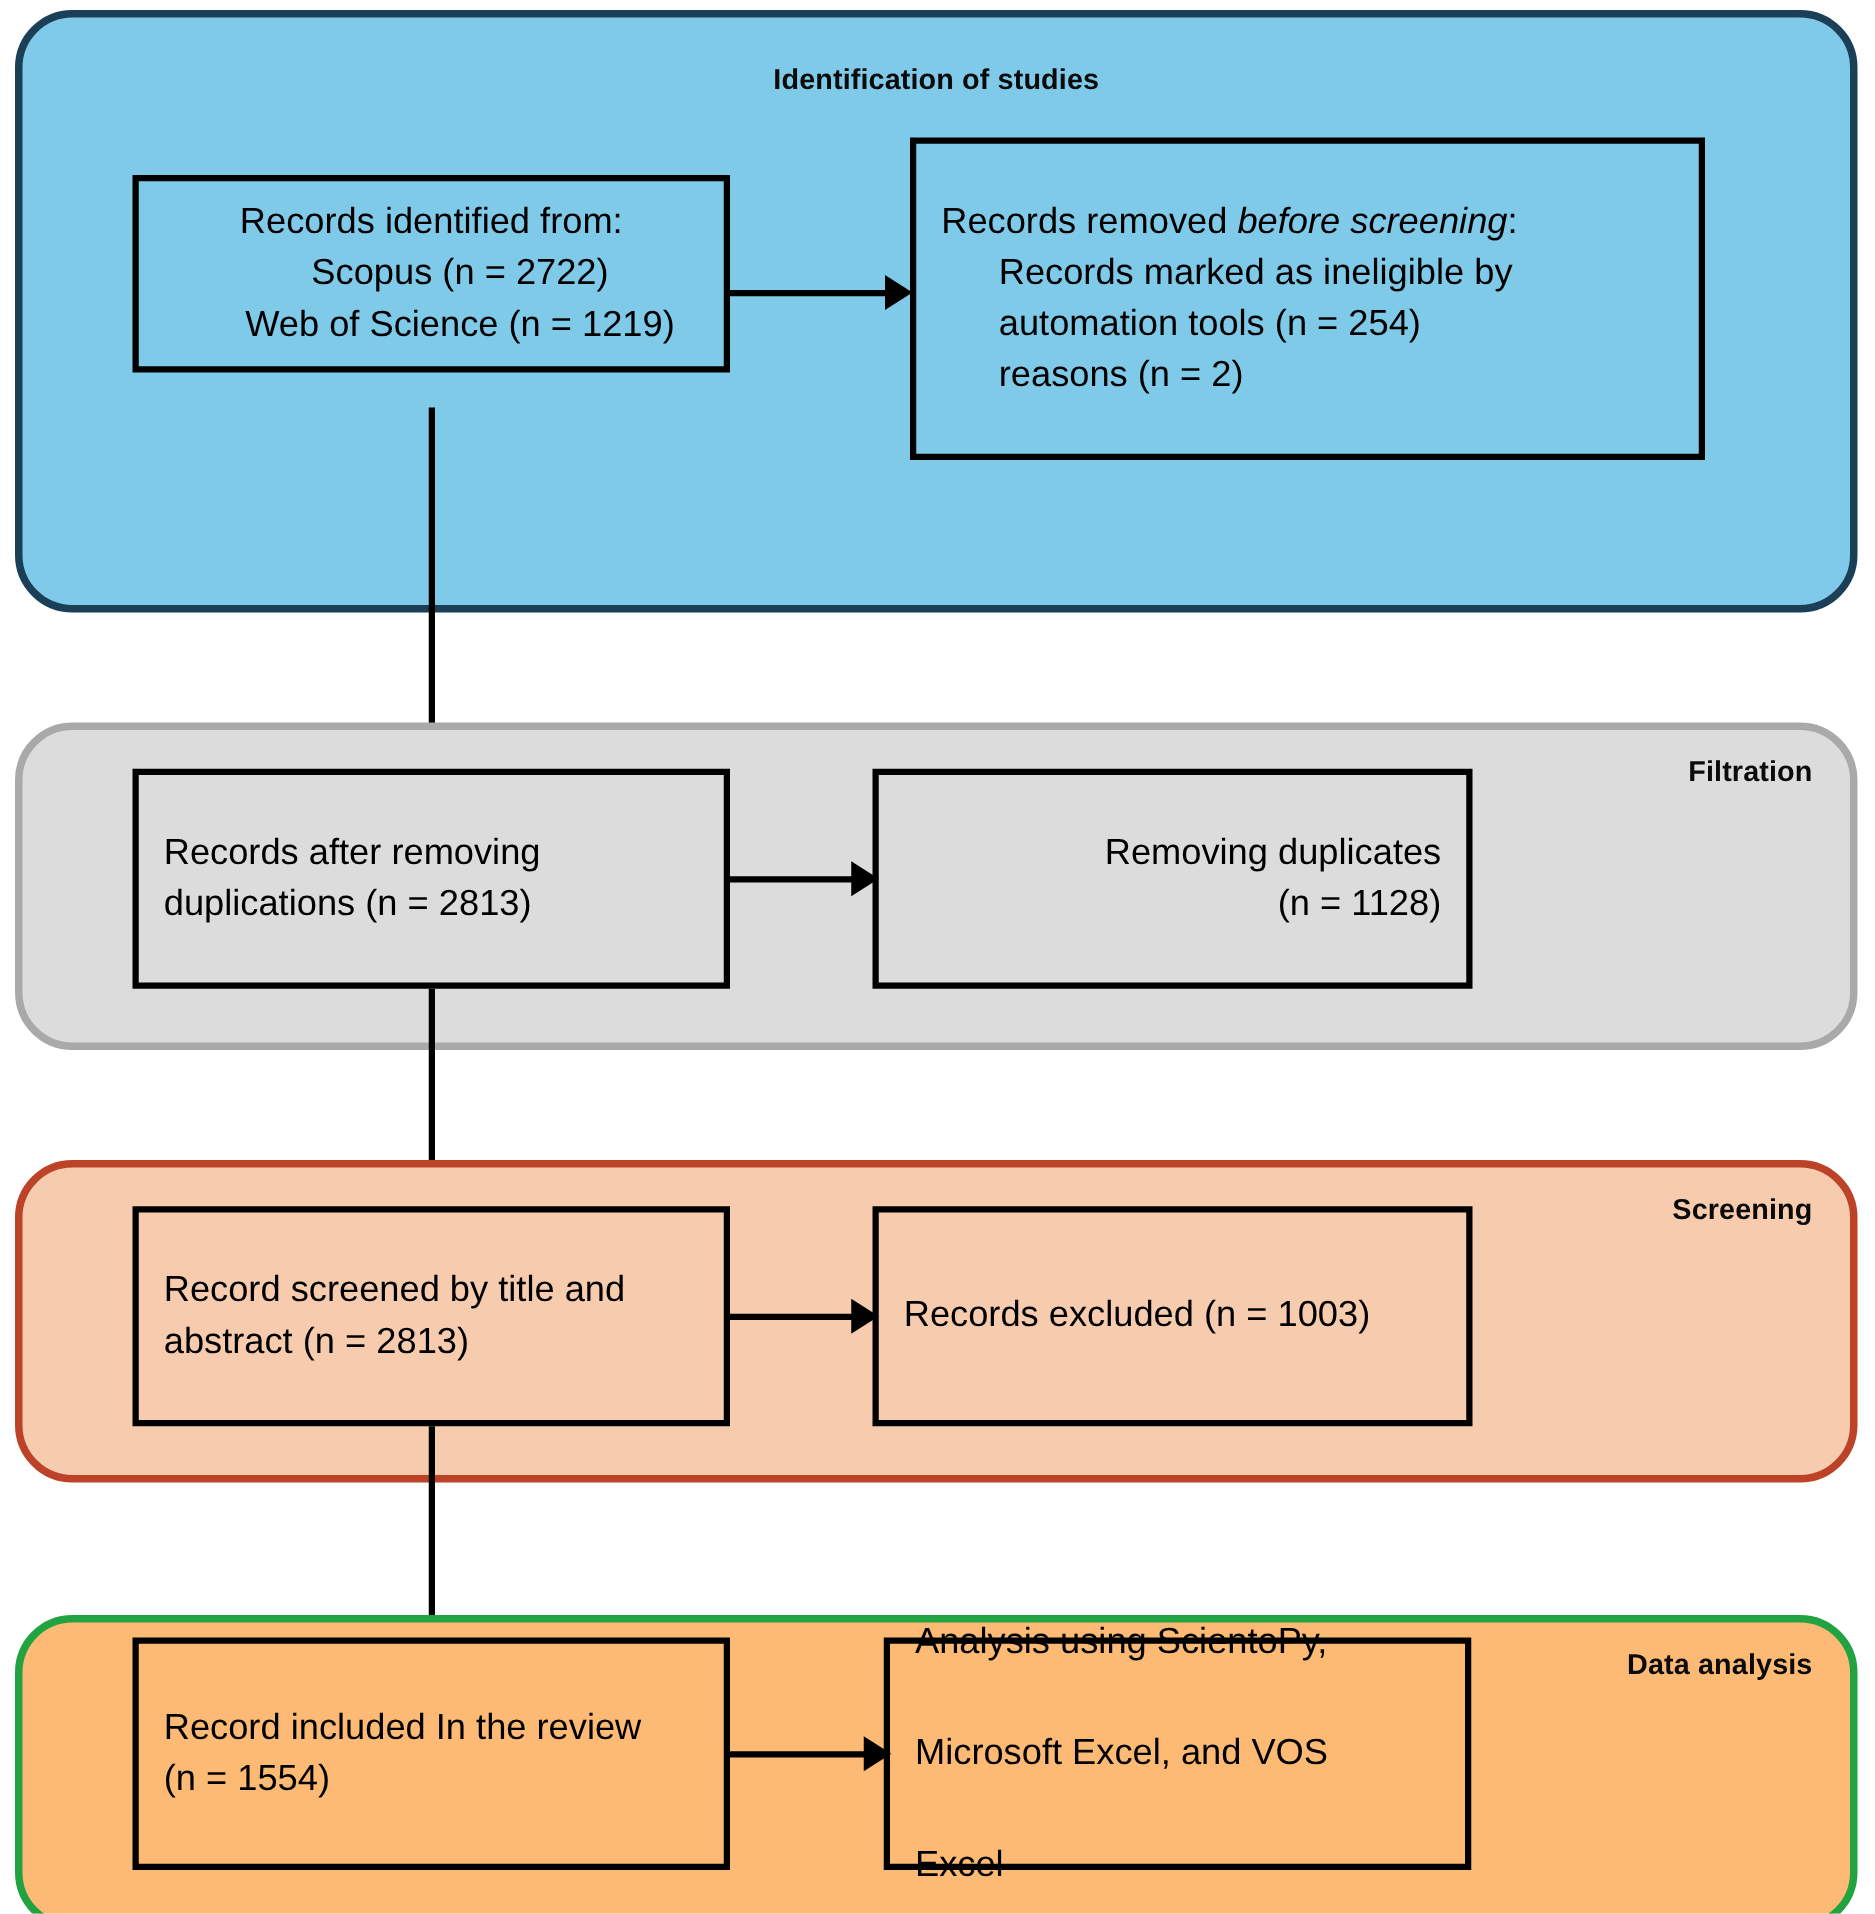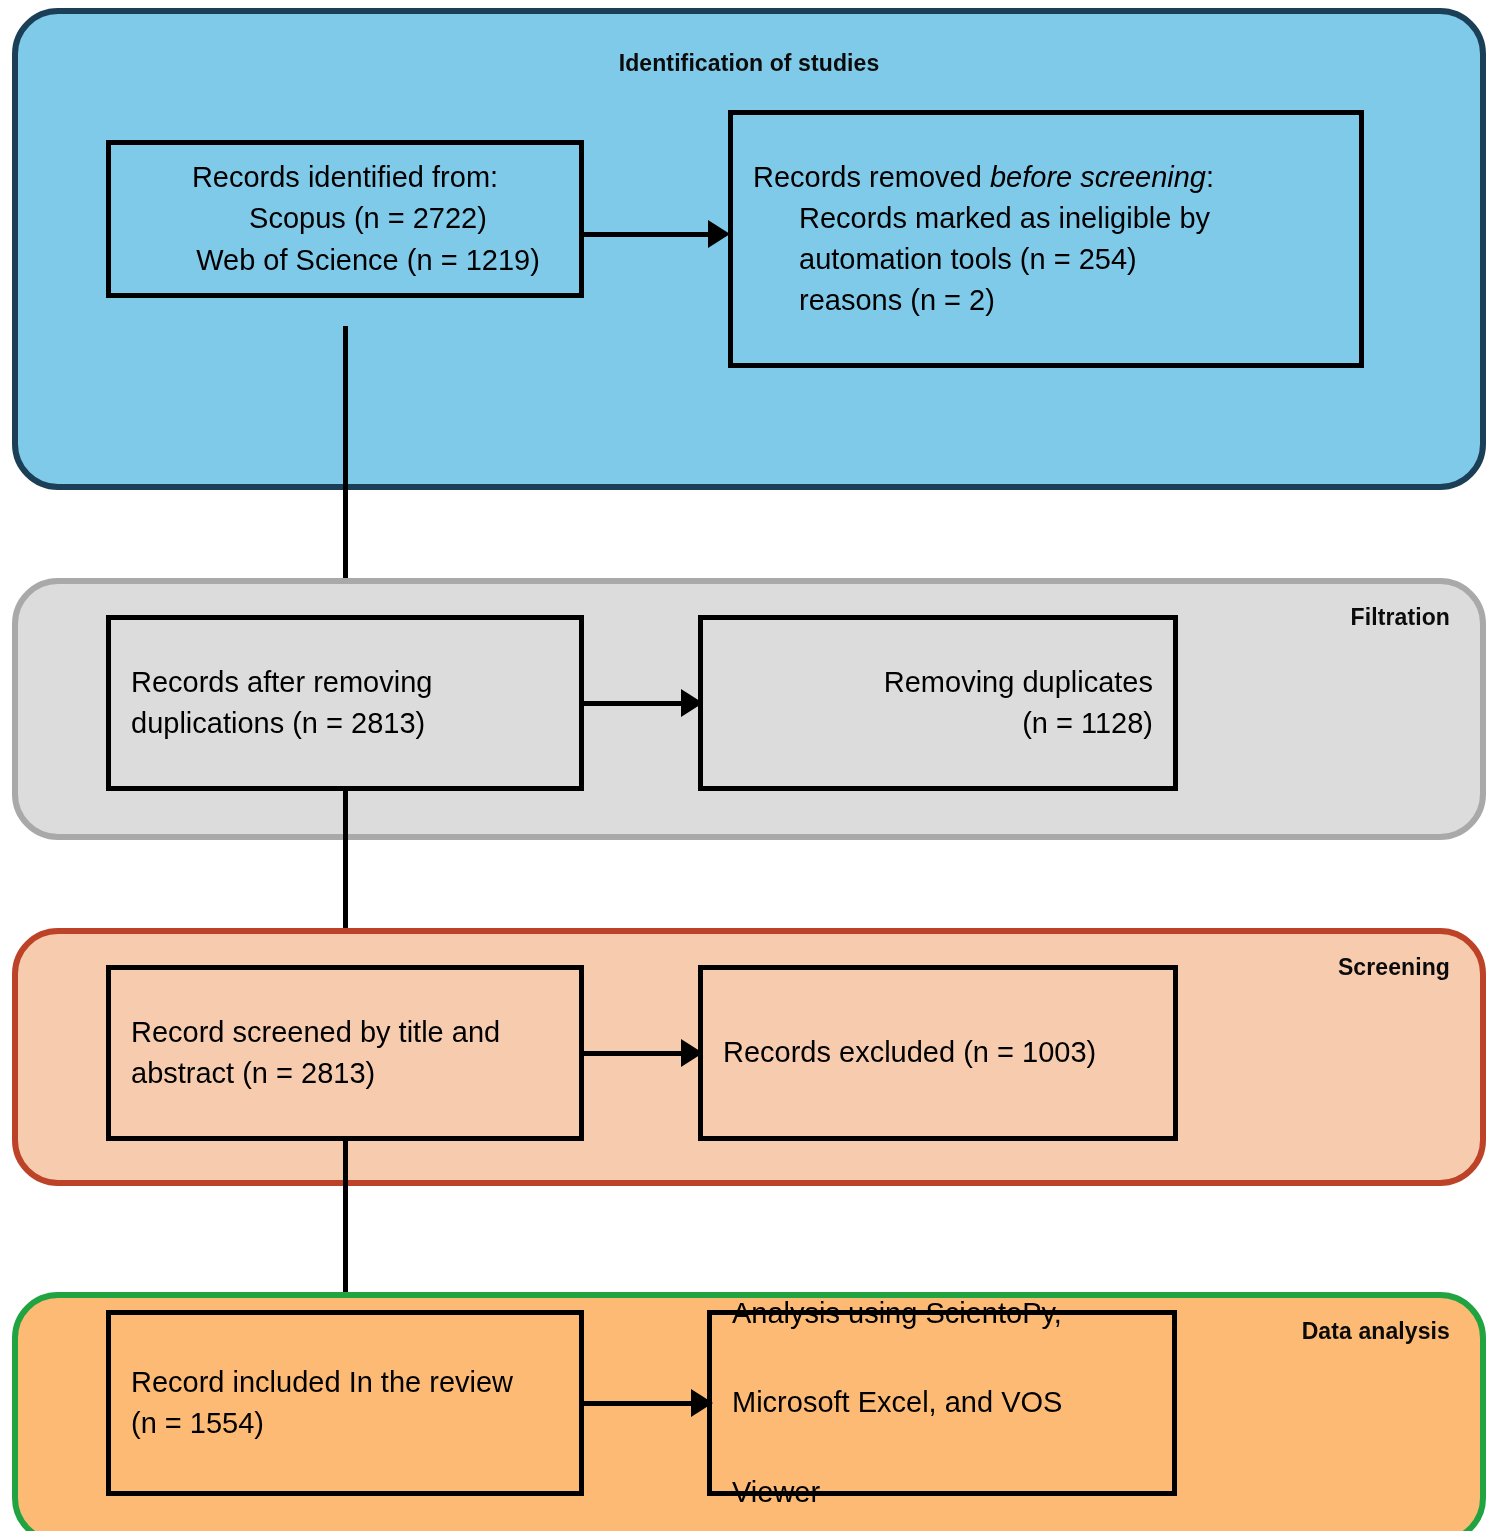--- a/index.html
+++ b/index.html
@@ -209,19 +209,19 @@
   </div>
 
   <div class="node node-included node-pad">
     <div class="line">Record included In the review</div>
     <div class="line">(n = 1554)</div>
   </div>
 
   <div class="node node-tools node-pad">
     <div class="line">Analysis using ScientoPy,</div>
     <div class="line">Microsoft Excel, and VOS</div>
-    <div class="line">Viewer</div>
+    <div class="line">Excel</div>
   </div>
 
   <div class="hline" style="left:584px; top:1401px; width:114px;"></div>
   <div class="arrow-right" style="left:691px; top:1389px;"></div>
 
 </div>
 
 </body></html>

